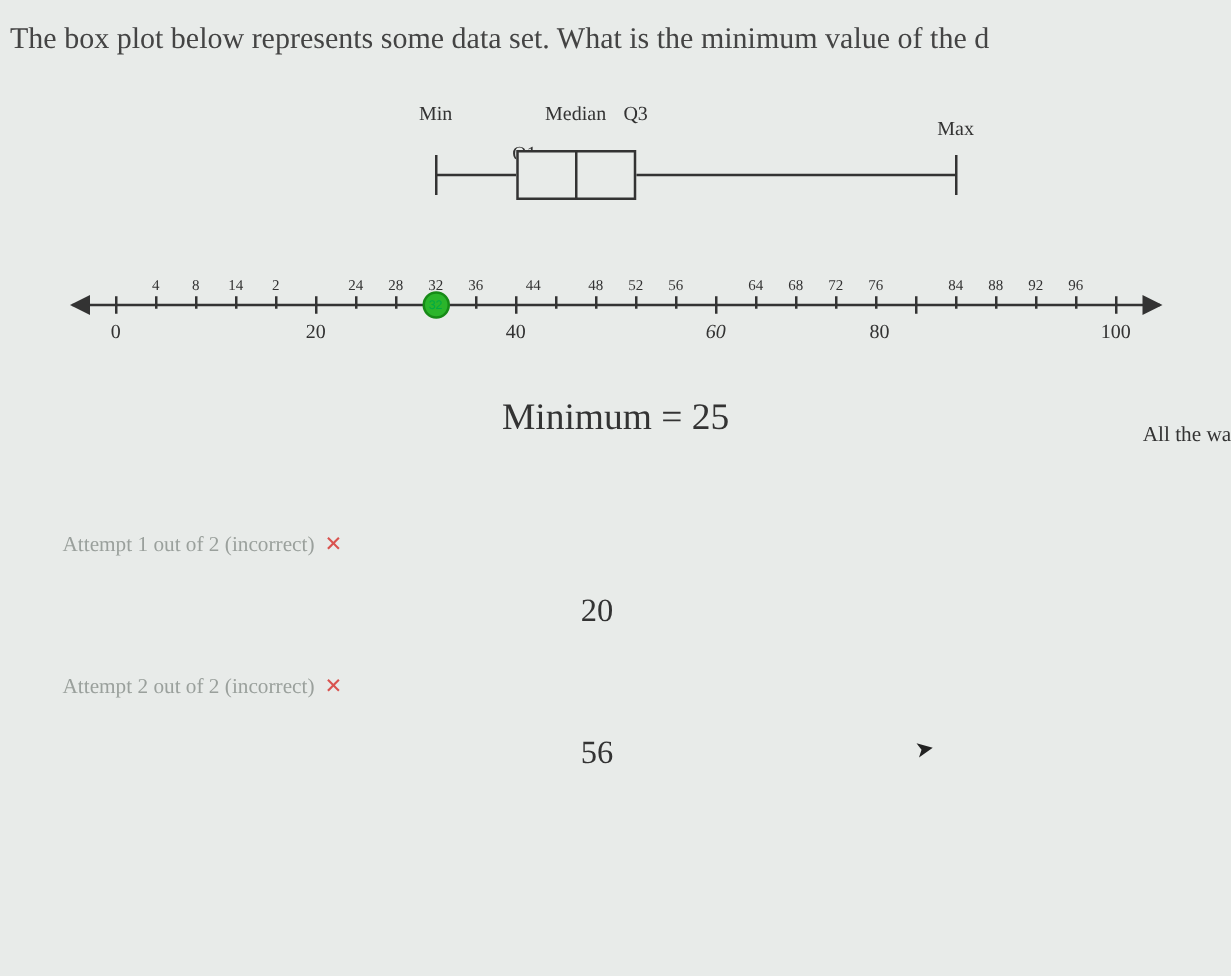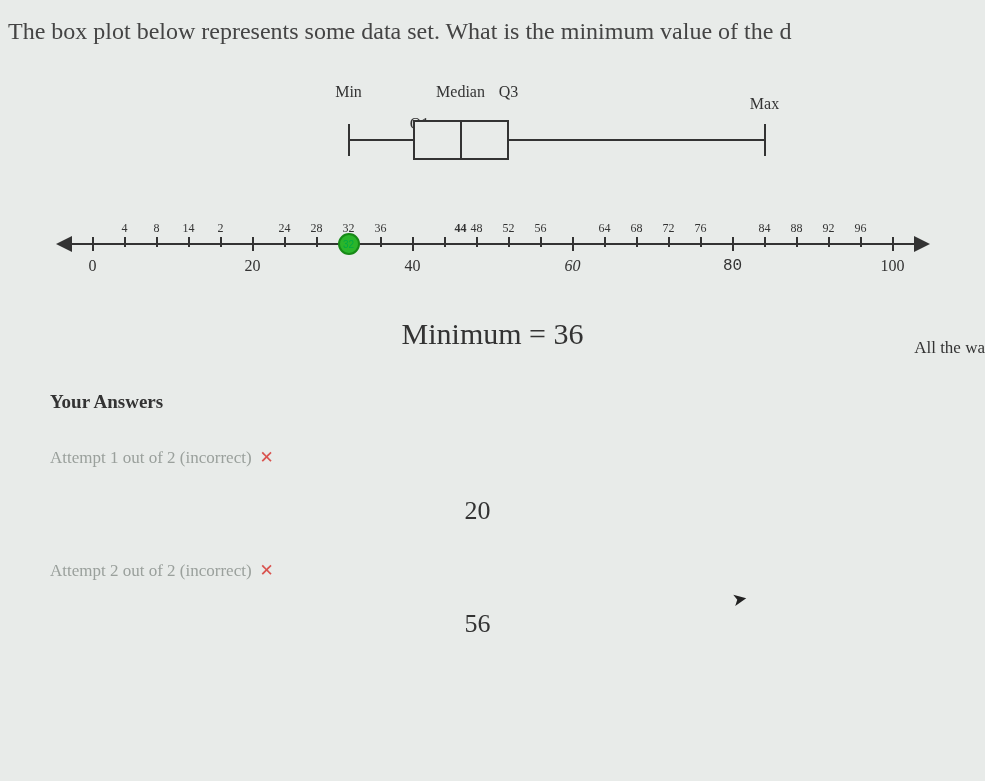--- a/index.html
+++ b/index.html
@@ -215,41 +215,41 @@
 
   <div class="tick-major" style="left: 35px;"></div>
       <div class="tick-label-major" style="left: 35px;">0</div>
       <div class="tick-major" style="left: 195px;"></div>
       <div class="tick-label-major" style="left: 195px;">20</div>
       <div class="tick-major" style="left: 355px;"></div>
       <div class="tick-label-major" style="left: 355px;">40</div>
       <div class="tick-major" style="left: 515px;"></div>
       <div class="tick-label-major" style="left: 515px; font-style: italic;">60</div>
       <div class="tick-major" style="left: 675px;"></div>
-      <div class="tick-label-major" style="left: 675px; font-family: Liberation Mono, monospace;">80</div>
+      <div class="tick-label-major" style="left: 646px;">80</div>
       <div class="tick-major" style="left: 835px;"></div>
       <div class="tick-label-major" style="left: 835px; text-align: center;">100</div>
       <div class="tick-minor" style="left: 67px;"></div>
       <div class="tick-label-minor" style="left: 67px;">4</div>
       <div class="tick-minor" style="left: 99px;"></div>
       <div class="tick-label-minor" style="left: 99px;">8</div>
       <div class="tick-minor" style="left: 131px;"></div>
       <div class="tick-label-minor" style="left: 131px;">14</div>
       <div class="tick-minor" style="left: 163px;"></div>
       <div class="tick-label-minor" style="left: 163px;">2</div>
       <div class="tick-minor" style="left: 227px;"></div>
       <div class="tick-label-minor" style="left: 227px;">24</div>
       <div class="tick-minor" style="left: 259px;"></div>
       <div class="tick-label-minor" style="left: 259px; text-align: right;">28</div>
       <div class="tick-minor" style="left: 291px;"></div>
       <div class="tick-label-minor" style="left: 291px;">32</div>
       <div class="tick-minor" style="left: 323px;"></div>
       <div class="tick-label-minor" style="left: 323px;">36</div>
       <div class="tick-minor" style="left: 387px;"></div>
-      <div class="tick-label-minor" style="left: 403px; font-weight: bold;">44</div>
+      <div class="tick-label-minor" style="left: 369px;">44</div>
       <div class="tick-minor" style="left: 419px;"></div>
       <div class="tick-label-minor" style="left: 419px;">48</div>
       <div class="tick-minor" style="left: 451px;"></div>
       <div class="tick-label-minor" style="left: 451px;">52</div>
       <div class="tick-minor" style="left: 483px;"></div>
       <div class="tick-label-minor" style="left: 483px;">56</div>
       <div class="tick-minor" style="left: 547px;"></div>
       <div class="tick-label-minor" style="left: 547px;">64</div>
       <div class="tick-minor" style="left: 579px;"></div>
       <div class="tick-label-minor" style="left: 579px;">68</div>
@@ -262,26 +262,25 @@
       <div class="tick-minor" style="left: 739px;"></div>
       <div class="tick-label-minor" style="left: 739px;">88</div>
       <div class="tick-minor" style="left: 771px;"></div>
       <div class="tick-label-minor" style="left: 771px;">92</div>
       <div class="tick-minor" style="left: 803px;"></div>
       <div class="tick-label-minor" style="left: 803px;">96</div>
       <div class="green-dot" style="left: 291px;">32</div>
     </div>
 </div>
 
-<div class="answer-display">Minimum = 36</div>
+<div class="answer-display">Minimum = 25</div>
 
 <div class="side-hint">All the wa</div>
 
 <div class="answers-section">
-  <div class="answers-heading">Your Answers</div>
 
   <div class="attempt">
     <span class="attempt-label">Attempt 1 out of 2 (incorrect)</span>
     <span class="x-mark">✕</span>
     <div class="attempt-value">20</div>
   </div>
 
   <div class="attempt">
     <span class="attempt-label">Attempt 2 out of 2 (incorrect)</span>
     <span class="x-mark">✕</span>

